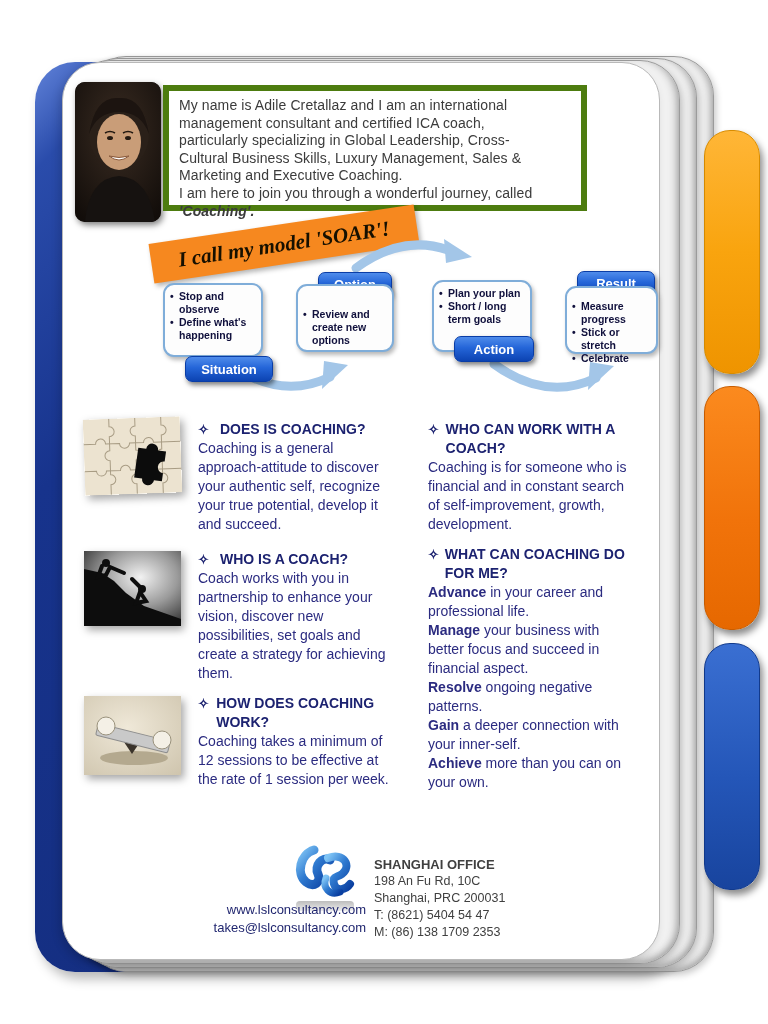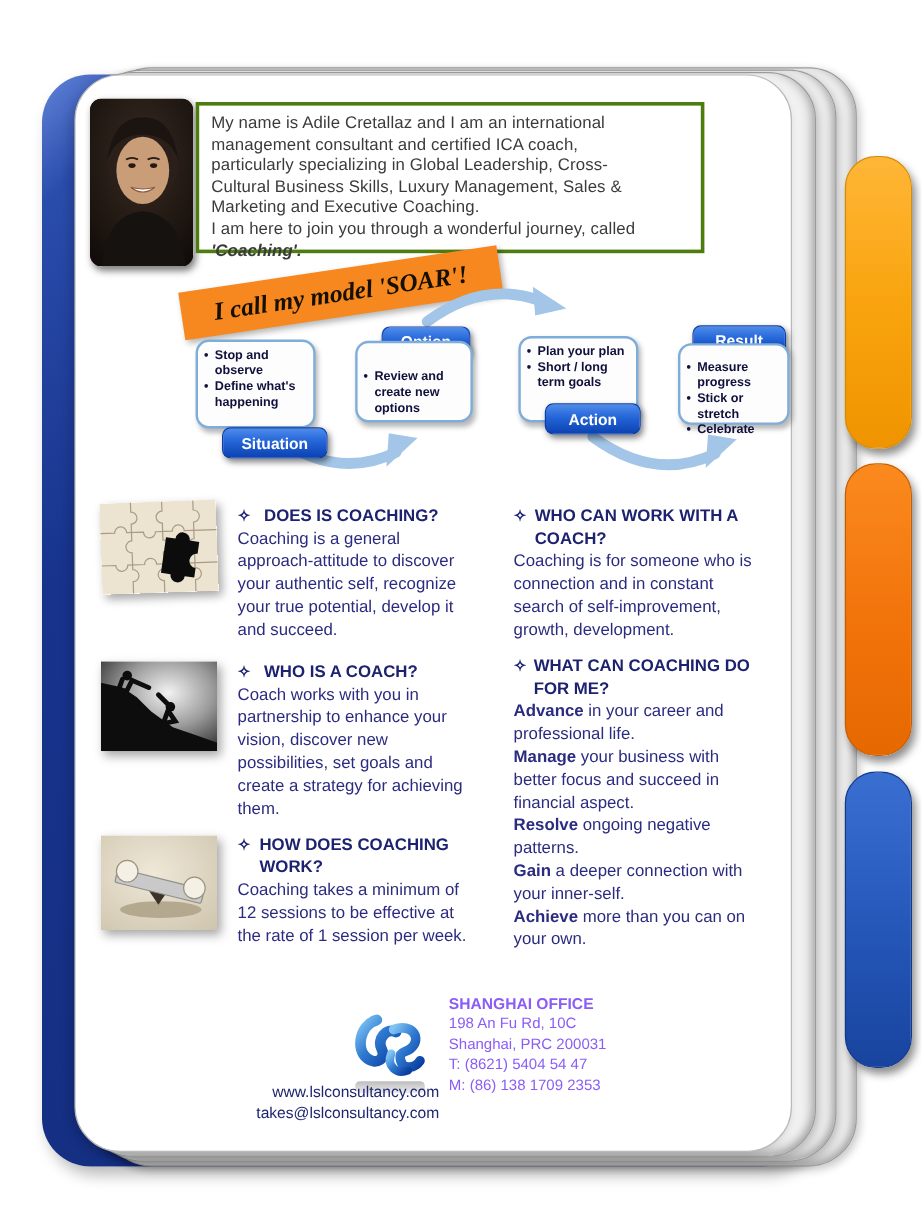--- a/index.html
+++ b/index.html
@@ -34,21 +34,21 @@
     background:#ffffff; border:1px solid #b9b9b9; border-radius:38px;
     box-shadow:-3px 4px 8px rgba(0,0,0,.15);
   }
   
   .photo {
     position:absolute; left:75px; top:82px; width:86px; height:140px;
     border-radius:10px; overflow:hidden; box-shadow:2px 3px 6px rgba(0,0,0,.5);
   }
   .intro-box {
     position:absolute; left:163px; top:85px; width:424px; height:126px; box-sizing:border-box;
-    border:3px solid #4d7c0f; background:#fff; padding:6px 10px;
+    border:6px solid #4d7c0f; background:#fff; padding:6px 10px;
     font-size:14px; line-height:17.6px; color:#3b3b3b; letter-spacing:.1px;
   }
   .intro-box .ln { display:block; }
   .intro-box .coach { font-weight:bold; font-style:italic; }
   .banner {
     position:absolute; left:150px; top:224px; width:268px; height:40px;
     background:#f6881f; transform:rotate(-8.5deg);
     display:flex; align-items:center; justify-content:center;
     font-family:"Liberation Serif", serif; font-style:italic; font-weight:bold;
     font-size:21px; color:#161000; box-shadow:2px 3px 5px rgba(0,0,0,.3);
@@ -94,21 +94,21 @@
   .p-silh   { top:551px; height:75px; }
   .p-seesaw { top:696px; height:79px; }
   .simg svg, .photo svg, .logo svg { display:block; }
   
   .logo { position:absolute; left:292px; top:844px; width:64px; height:58px; }
   .logo-reflect { position:absolute; left:296px; top:901px; width:58px; height:10px; border-radius:4px;
     background:linear-gradient(180deg,#bdbdbd,#ededed); }
   .urls { position:absolute; left:188px; top:901px; width:178px; text-align:right;
     font-size:13px; line-height:17.5px; color:#20266f; }
   .urls .lnk { display:block; cursor:pointer; }
-  .office { position:absolute; left:374px; top:828px; font-size:12.5px; line-height:17px; color:#8b5cf6; }
+  .office { position:absolute; left:374px; top:856px; font-size:12.5px; line-height:17px; color:#404040; }
   .office .t { font-weight:bold; font-size:13px; }
   .office span { display:block; }
 </style>
 </head>
 <body>
 
 <div class="canvas">
 
   <div class="spine"></div>
 
@@ -286,21 +286,21 @@
       <span>HOW DOES COACHING WORK?</span>
       </div>
     <div>Coaching takes a minimum of 12 sessions to be effective at the rate of 1 session per week.</div>
   </div>
 
   <div class="section sec-right p-s4">
     <div class="sec-h">
         <span class="d">✧</span>
       <span>WHO CAN WORK WITH A COACH?</span>
       </div>
-    <div>Coaching is for someone who is connection and in constant search of self-improvement, growth, development.</div>
+    <div>Coaching is for someone who is financial and in constant search of self-improvement, growth, development.</div>
   </div>
 
   <div class="section sec-right p-s5">
     <div class="sec-h">
         <span class="d">✧</span>
       <span>WHAT CAN COACHING DO FOR ME?</span>
       </div>
     <div><span class="lead">Advance</span><span> in your career and professional life.</span></div>
     <div><span class="lead">Manage</span><span> your business with better focus and succeed in financial aspect.</span></div>
     <div><span class="lead">Resolve</span><span> ongoing negative patterns.</span></div>

